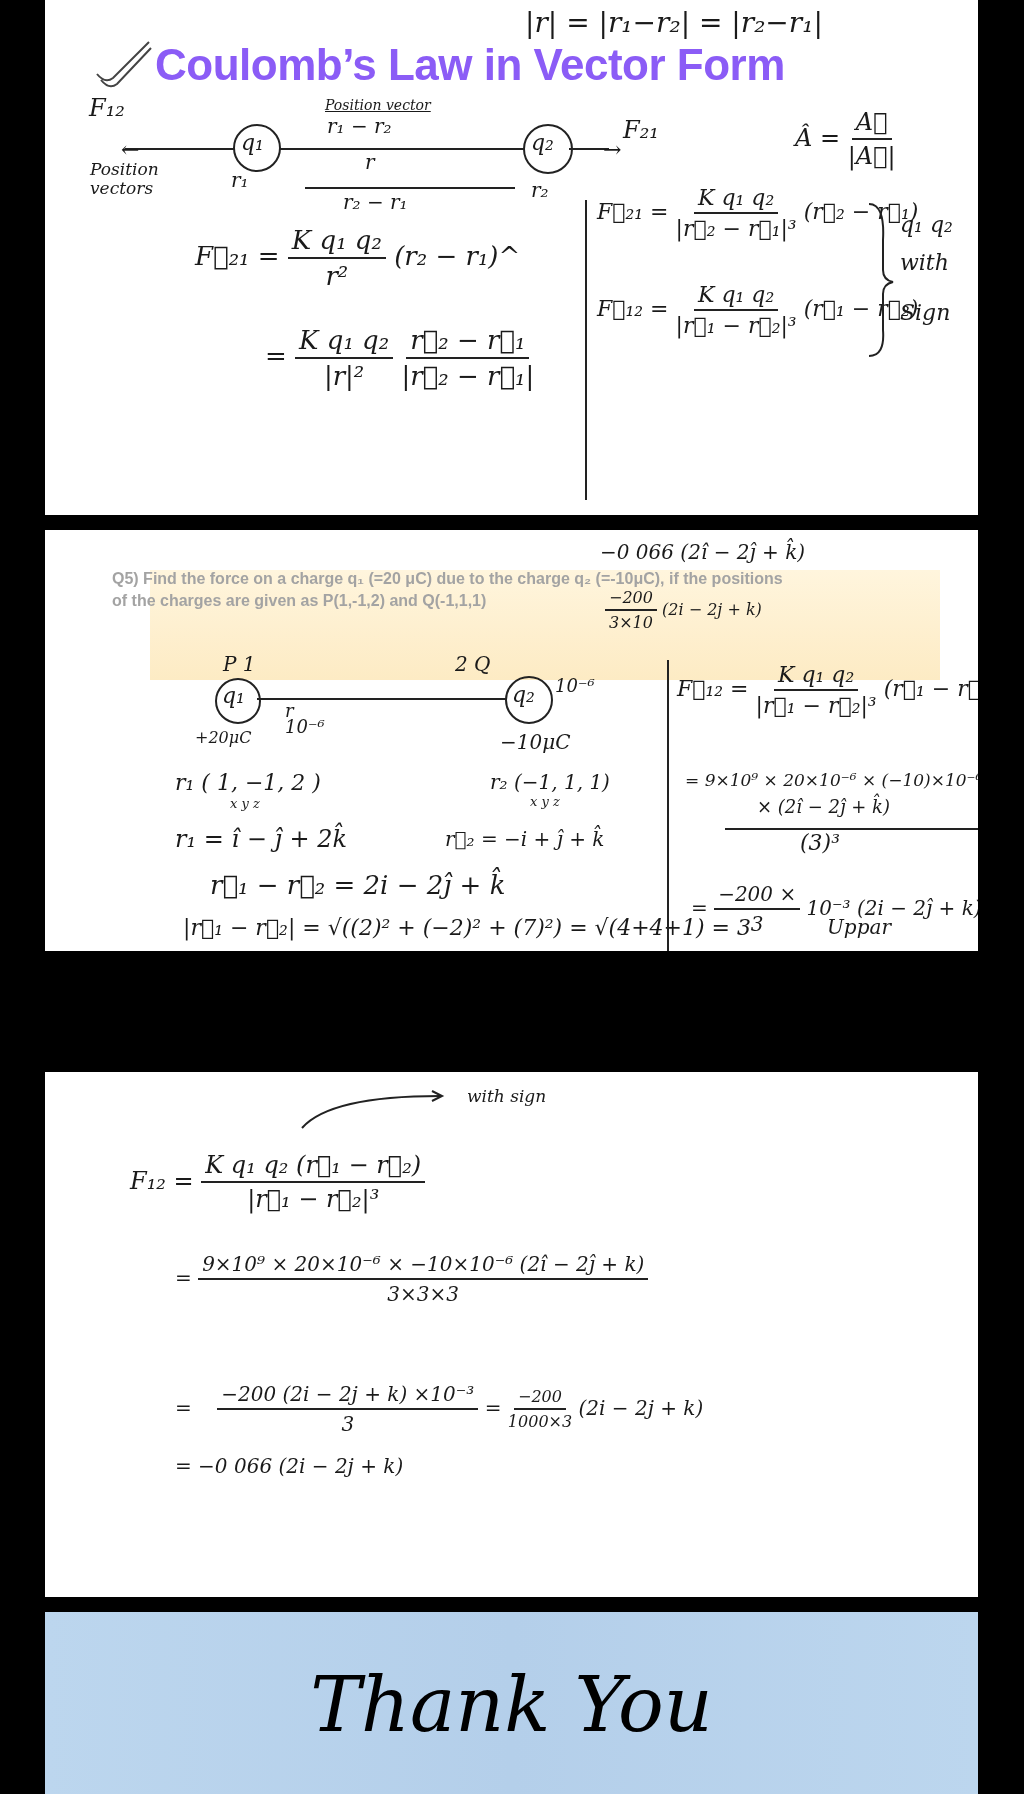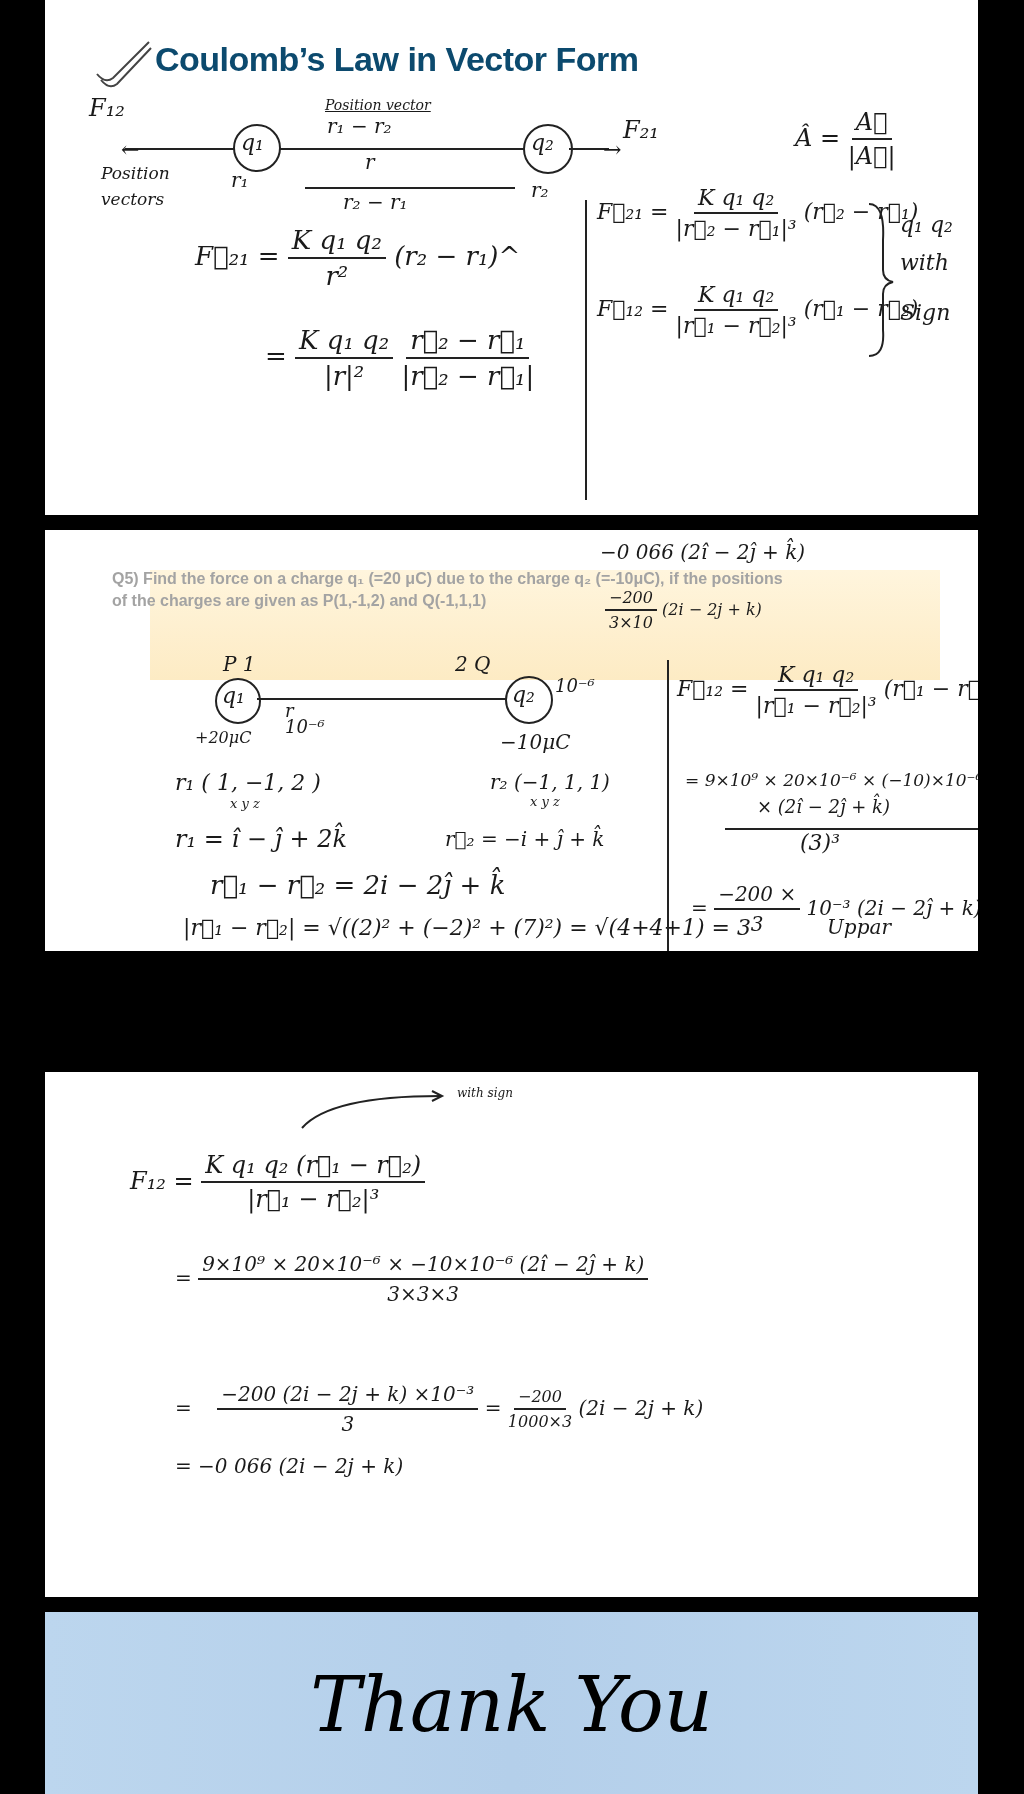--- a/index.html
+++ b/index.html
@@ -4,58 +4,59 @@
 <style>
   html, body { margin:0; padding:0; }
   body { width:1024px; height:1794px; background:#000; position:relative; overflow:hidden;
          font-family:"DejaVu Sans", sans-serif; color:#111; }
   .panel { position:absolute; left:45px; width:933px; background:#fff; overflow:hidden; }
   #p1 { top:0; height:515px; }
   #p2 { top:530px; height:421px; }
   #p3 { top:1072px; height:525px; }
   #p4 { top:1612px; height:182px; background:linear-gradient(90deg,#bcd6ee,#b4cfea 50%,#bcd6ee); }
   .hw { position:absolute; font-family:"DejaVu Serif", serif; font-style:italic; color:#1a1a1a; white-space:nowrap; }
-  .title { position:absolute; left:110px; top:40px; font-family:"Liberation Sans", sans-serif; font-weight:bold; font-size:34px; letter-spacing:-0.5px; color:#0c4a6e; }
+  .title { position:absolute; left:110px; top:40px; font-family:"Liberation Sans", sans-serif; font-weight:bold; font-size:44px; letter-spacing:-0.5px; color:#8b5cf6; }
   .tick { position:absolute; left:48px; top:40px; }
   .frac { display:inline-flex; flex-direction:column; align-items:center; vertical-align:middle; }
   .frac .num { border-bottom:2px solid #222; padding:0 4px 2px; }
   .frac .den { padding-top:2px; }
   .vline { position:absolute; width:2px; background:#222; }
   .circle { position:absolute; border:2px solid #222; border-radius:50%; }
   .arrow { position:absolute; height:2px; background:#222; }
   .question { position:absolute; left:105px; top:40px; width:790px; height:110px;
               background:linear-gradient(180deg,#fff5dd,#fdebc4); }
   .qtext { position:absolute; left:112px; top:568px; font-family:"Liberation Sans", sans-serif; font-weight:bold; font-size:16px; line-height:22px; color:#a3a3a3; }
   .thanks { position:absolute; left:0; width:933px; top:48px; text-align:center;
             font-family:"DejaVu Serif", serif; font-style:italic; font-size:76px; color:#000; }
 </style>
 </head>
 <body>
 
 <div class="panel" id="p1">
+  <div class="hw" style="left:480px;top:6px;font-size:28px;">|r| = |r₁−r₂| = |r₂−r₁|</div>
   <svg class="tick" width="60" height="50">
     <path d="M4 34 Q12 44 20 38 L56 2" stroke="#444" stroke-width="2" fill="none"></path>
     <path d="M8 40 Q16 50 24 44 L58 8" stroke="#444" stroke-width="2" fill="none"></path>
   </svg>
   <div class="title">Coulomb’s Law in Vector Form</div>
 
   <div class="hw" style="left:44px;top:94px;font-size:24px;">F₁₂</div>
   <div class="arrow" style="left:80px;top:148px;width:440px;"></div>
   <div class="hw" style="left:76px;top:137px;font-size:22px;font-style:normal;">←</div>
   <div class="circle" style="left:188px;top:124px;width:44px;height:44px;background:#fff;"></div>
   <div class="hw" style="left:196px;top:130px;font-size:22px;">q₁</div>
   <div class="hw" style="left:280px;top:97px;font-size:14px;text-decoration:underline;">Position vector</div>
   <div class="hw" style="left:282px;top:114px;font-size:20px;">r₁ − r₂</div>
   <div class="hw" style="left:320px;top:150px;font-size:20px;">r</div>
   <div class="circle" style="left:478px;top:124px;width:46px;height:46px;background:#fff;"></div>
   <div class="hw" style="left:486px;top:130px;font-size:22px;">q₂</div>
   <div class="arrow" style="left:524px;top:148px;width:40px;"></div>
   <div class="hw" style="left:558px;top:137px;font-size:22px;font-style:normal;">→</div>
   <div class="hw" style="left:578px;top:116px;font-size:24px;font-style:italic;">F₂₁</div>
-  <div class="hw" style="left:56px;top:160px;font-size:17px;line-height:26px;width:70px;white-space:normal;">Position vectors</div>
+  <div class="hw" style="left:45px;top:160px;font-size:17px;line-height:19px;width:70px;white-space:normal;">Position vectors</div>
   <div class="hw" style="left:186px;top:168px;font-size:20px;">r₁</div>
   <div class="arrow" style="left:260px;top:187px;width:210px;"></div>
   <div class="hw" style="left:298px;top:190px;font-size:20px;">r₂ − r₁</div>
   <div class="hw" style="left:486px;top:178px;font-size:20px;">r₂</div>
 
   <div class="hw" style="left:750px;top:108px;font-size:24px;">
     <span>Â =</span>
     <span class="frac">
         <span class="num">A⃗</span>
         <span class="den">|A⃗|</span>
@@ -175,21 +176,21 @@
     <span>F₁₂ =</span>
     <span class="frac">
         <span class="num">K q₁ q₂ (r⃗₁ − r⃗₂)</span>
         <span class="den">|r⃗₁ − r⃗₂|³</span>
       </span>
   </div>
   <svg style="position:absolute;left:255px;top:18px;" width="150" height="40">
     <path d="M2 38 Q30 6 140 6" stroke="#222" stroke-width="2" fill="none"></path>
     <path d="M132 1 L142 6 L132 11" stroke="#222" stroke-width="2" fill="none"></path>
   </svg>
-  <div class="hw" style="left:412px;top:14px;font-size:12px;">with sign</div>
+  <div class="hw" style="left:422px;top:14px;font-size:17px;">with sign</div>
 
   <div class="hw" style="left:130px;top:180px;font-size:20px;">
     <span>=</span>
     <span class="frac">
         <span class="num">9×10⁹ × 20×10⁻⁶ × −10×10⁻⁶ (2î − 2ĵ + k)</span>
         <span class="den">3×3×3</span>
       </span>
   </div>
 
   <div class="hw" style="left:130px;top:310px;font-size:20px;">

